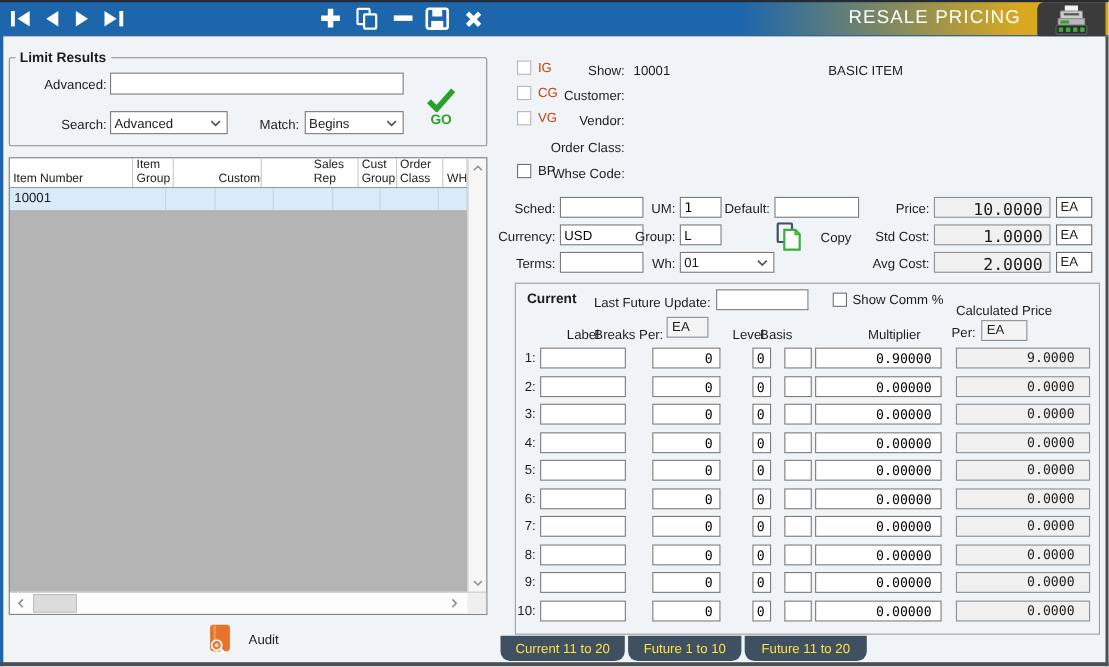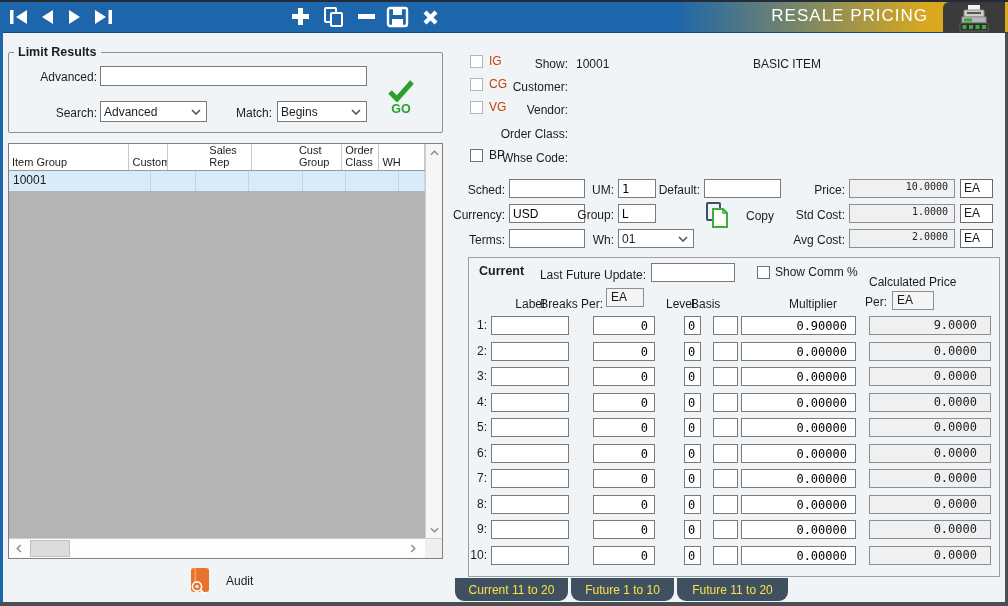--- a/index.html
+++ b/index.html
@@ -54,21 +54,21 @@
 
   
   #audit-btn{position:absolute;left:188px;top:567px;height:28px;display:flex;align-items:center;gap:14px;cursor:pointer;}
 
   
   .chk{position:absolute;width:13px;height:13px;background:#fff;border:1px solid #707070;cursor:pointer;}
   .chk.dis{border-color:#b5b5b5;cursor:default;}
   .chklbl{position:absolute;height:14px;line-height:14px;}
   .graytext{color:#c2410c;}
 
-  .ro{position:absolute;height:19px;border:1px solid #8a8f94;background:#f0f0f0;font-family:"DejaVu Sans Mono",monospace;font-size:10px;text-align:right;padding:1px 6px 0 2px;}
+  .ro{position:absolute;height:19px;border:1px solid #8a8f94;background:#f0f0f0;font-family:"DejaVu Sans Mono",monospace;font-size:15px;text-align:right;padding:1px 6px 0 2px;}
   .umbox{position:absolute;height:19px;border:1px solid #6a6a6a;background:#fff;padding:1px 0 0 3px;font-size:12px;}
   .mono{font-family:"DejaVu Sans Mono",monospace;}
 
   
   #current-panel{position:absolute;left:468px;top:257px;width:532px;height:320px;border:1px solid #9aa0a6;}
   #current-panel .in{position:absolute;height:19px;border:1px solid #7a7a7a;background:#fff;font-size:12px;padding:0 3px;font-family:"Liberation Sans",sans-serif;}
   .pr-rows{position:absolute;left:0;top:58px;right:0;display:flex;flex-direction:column;gap:6.5px;}
   .pr-row{position:relative;height:19px;}
   .pr-row .num{position:absolute;left:0;top:2px;width:18px;text-align:right;}
   .pr-row .f{position:absolute;top:0;height:19px;border:1px solid #7a7a7a;background:#fff;font-size:12px;}
@@ -182,20 +182,21 @@
   </div>
   <div class="go-btn">
     <svg width="28" height="22" viewBox="0 0 28 22">
         <path d="M3 12 L10 19 L25 2" stroke="#2aa12a" stroke-width="5" fill="none"></path>
       </svg>
     <div class="go-t">GO</div>
   </div>
 
   <div id="results-table">
     <div class="thead">
+      <div class="th">Item Number</div>
       <div class="th">Item Group</div>
       <div class="th">Customer</div>
       <div class="th">Sales Rep</div>
       <div class="th">Cust Group</div>
       <div class="th">Order Class</div>
       <div class="th">WH</div>
     </div>
     <div class="trow">
       <div class="td">10001</div>
       <div class="td"></div>
@@ -283,21 +284,21 @@
     </svg>
     <span>Copy</span>
   </div>
   <div class="lbl r" style="left:770px;top:205px;width:75px">Std Cost:</div>
   <div class="ro" style="left:849px;top:204px;width:106px">1.0000</div>
   <div class="umbox" style="left:960px;top:204px;width:33px">EA</div>
 
   <div class="lbl r" style="left:400px;top:230px;width:105px">Terms:</div>
   <input class="tin" style="left: 509px; top: 229px; width: 76px; height: 19px;">
   <div class="lbl r" style="left:560px;top:230px;width:54px">Wh:</div>
-  <div class="combo" style="left:618px;top:229px;width:76px;height:19px">
+  <div class="combo" style="left:618px;top:229px;width:86px;height:19px">
     <span class="cv">01</span>
     <svg width="10" height="6" viewBox="0 0 10 6">
         <path d="M1 1 L5 5 L9 1" stroke="#555" stroke-width="1.6" fill="none"></path>
       </svg>
   </div>
   <div class="lbl r" style="left:770px;top:230px;width:75px">Avg Cost:</div>
   <div class="ro" style="left:849px;top:229px;width:106px">2.0000</div>
   <div class="umbox" style="left:960px;top:229px;width:33px">EA</div>
 
   <div id="current-panel">

